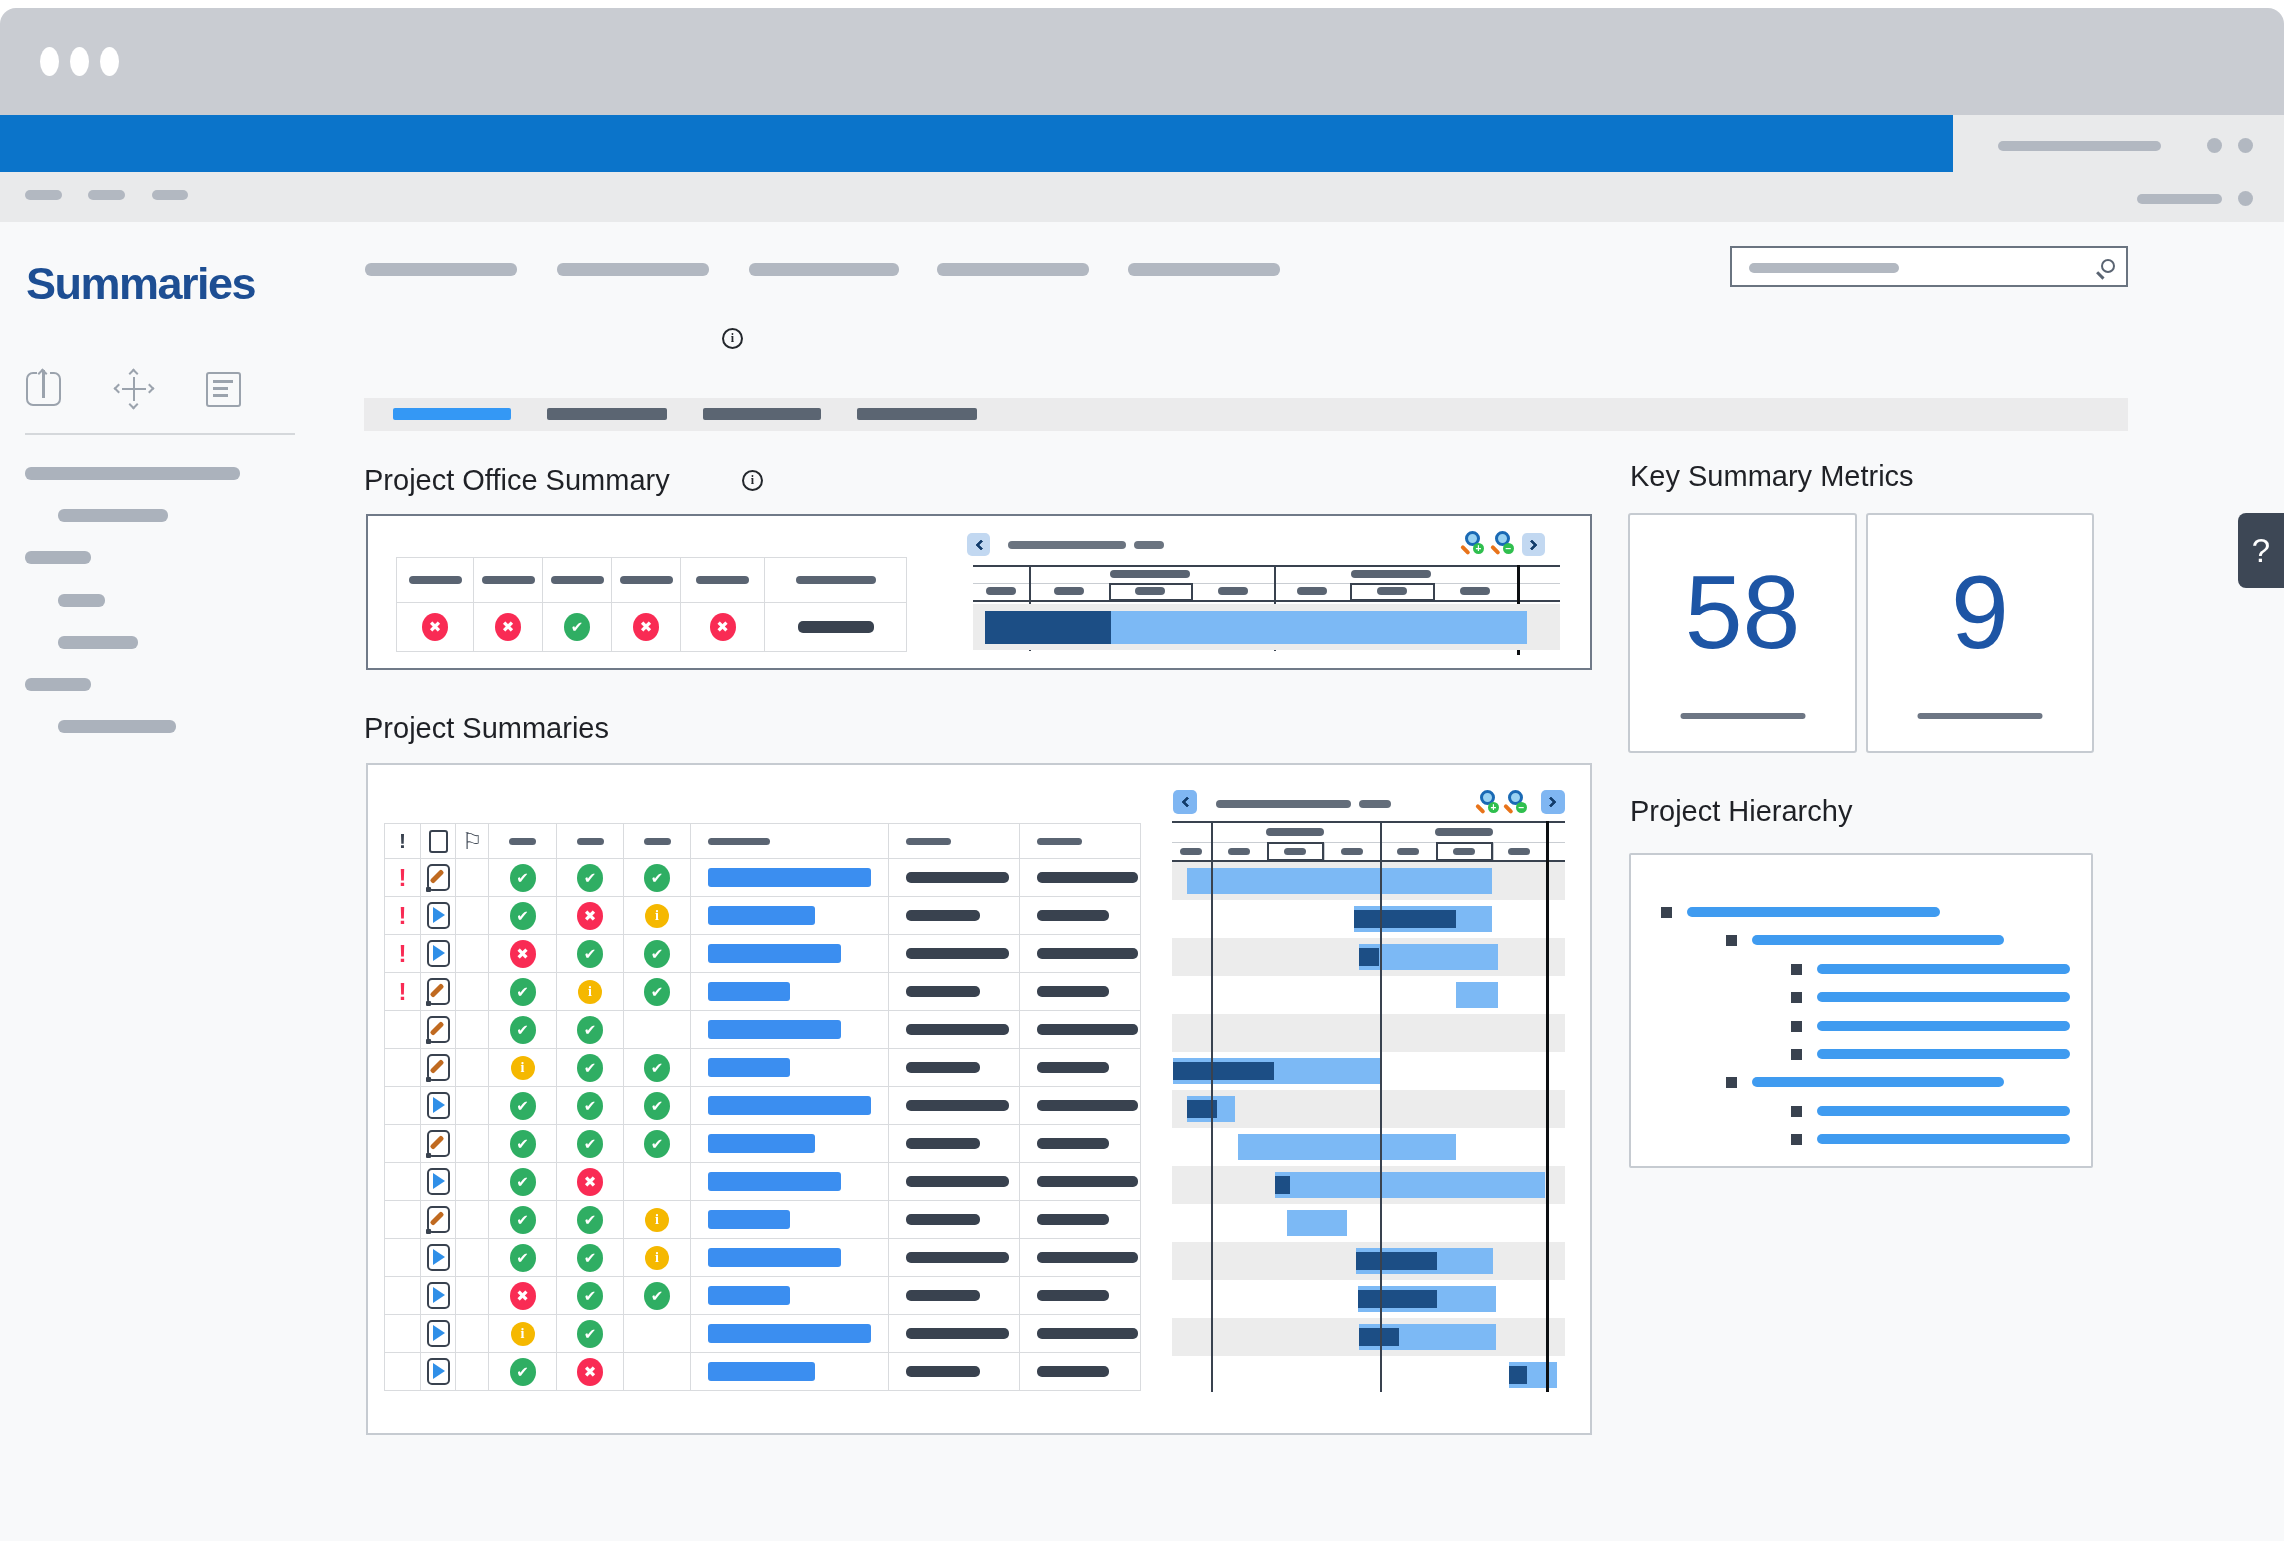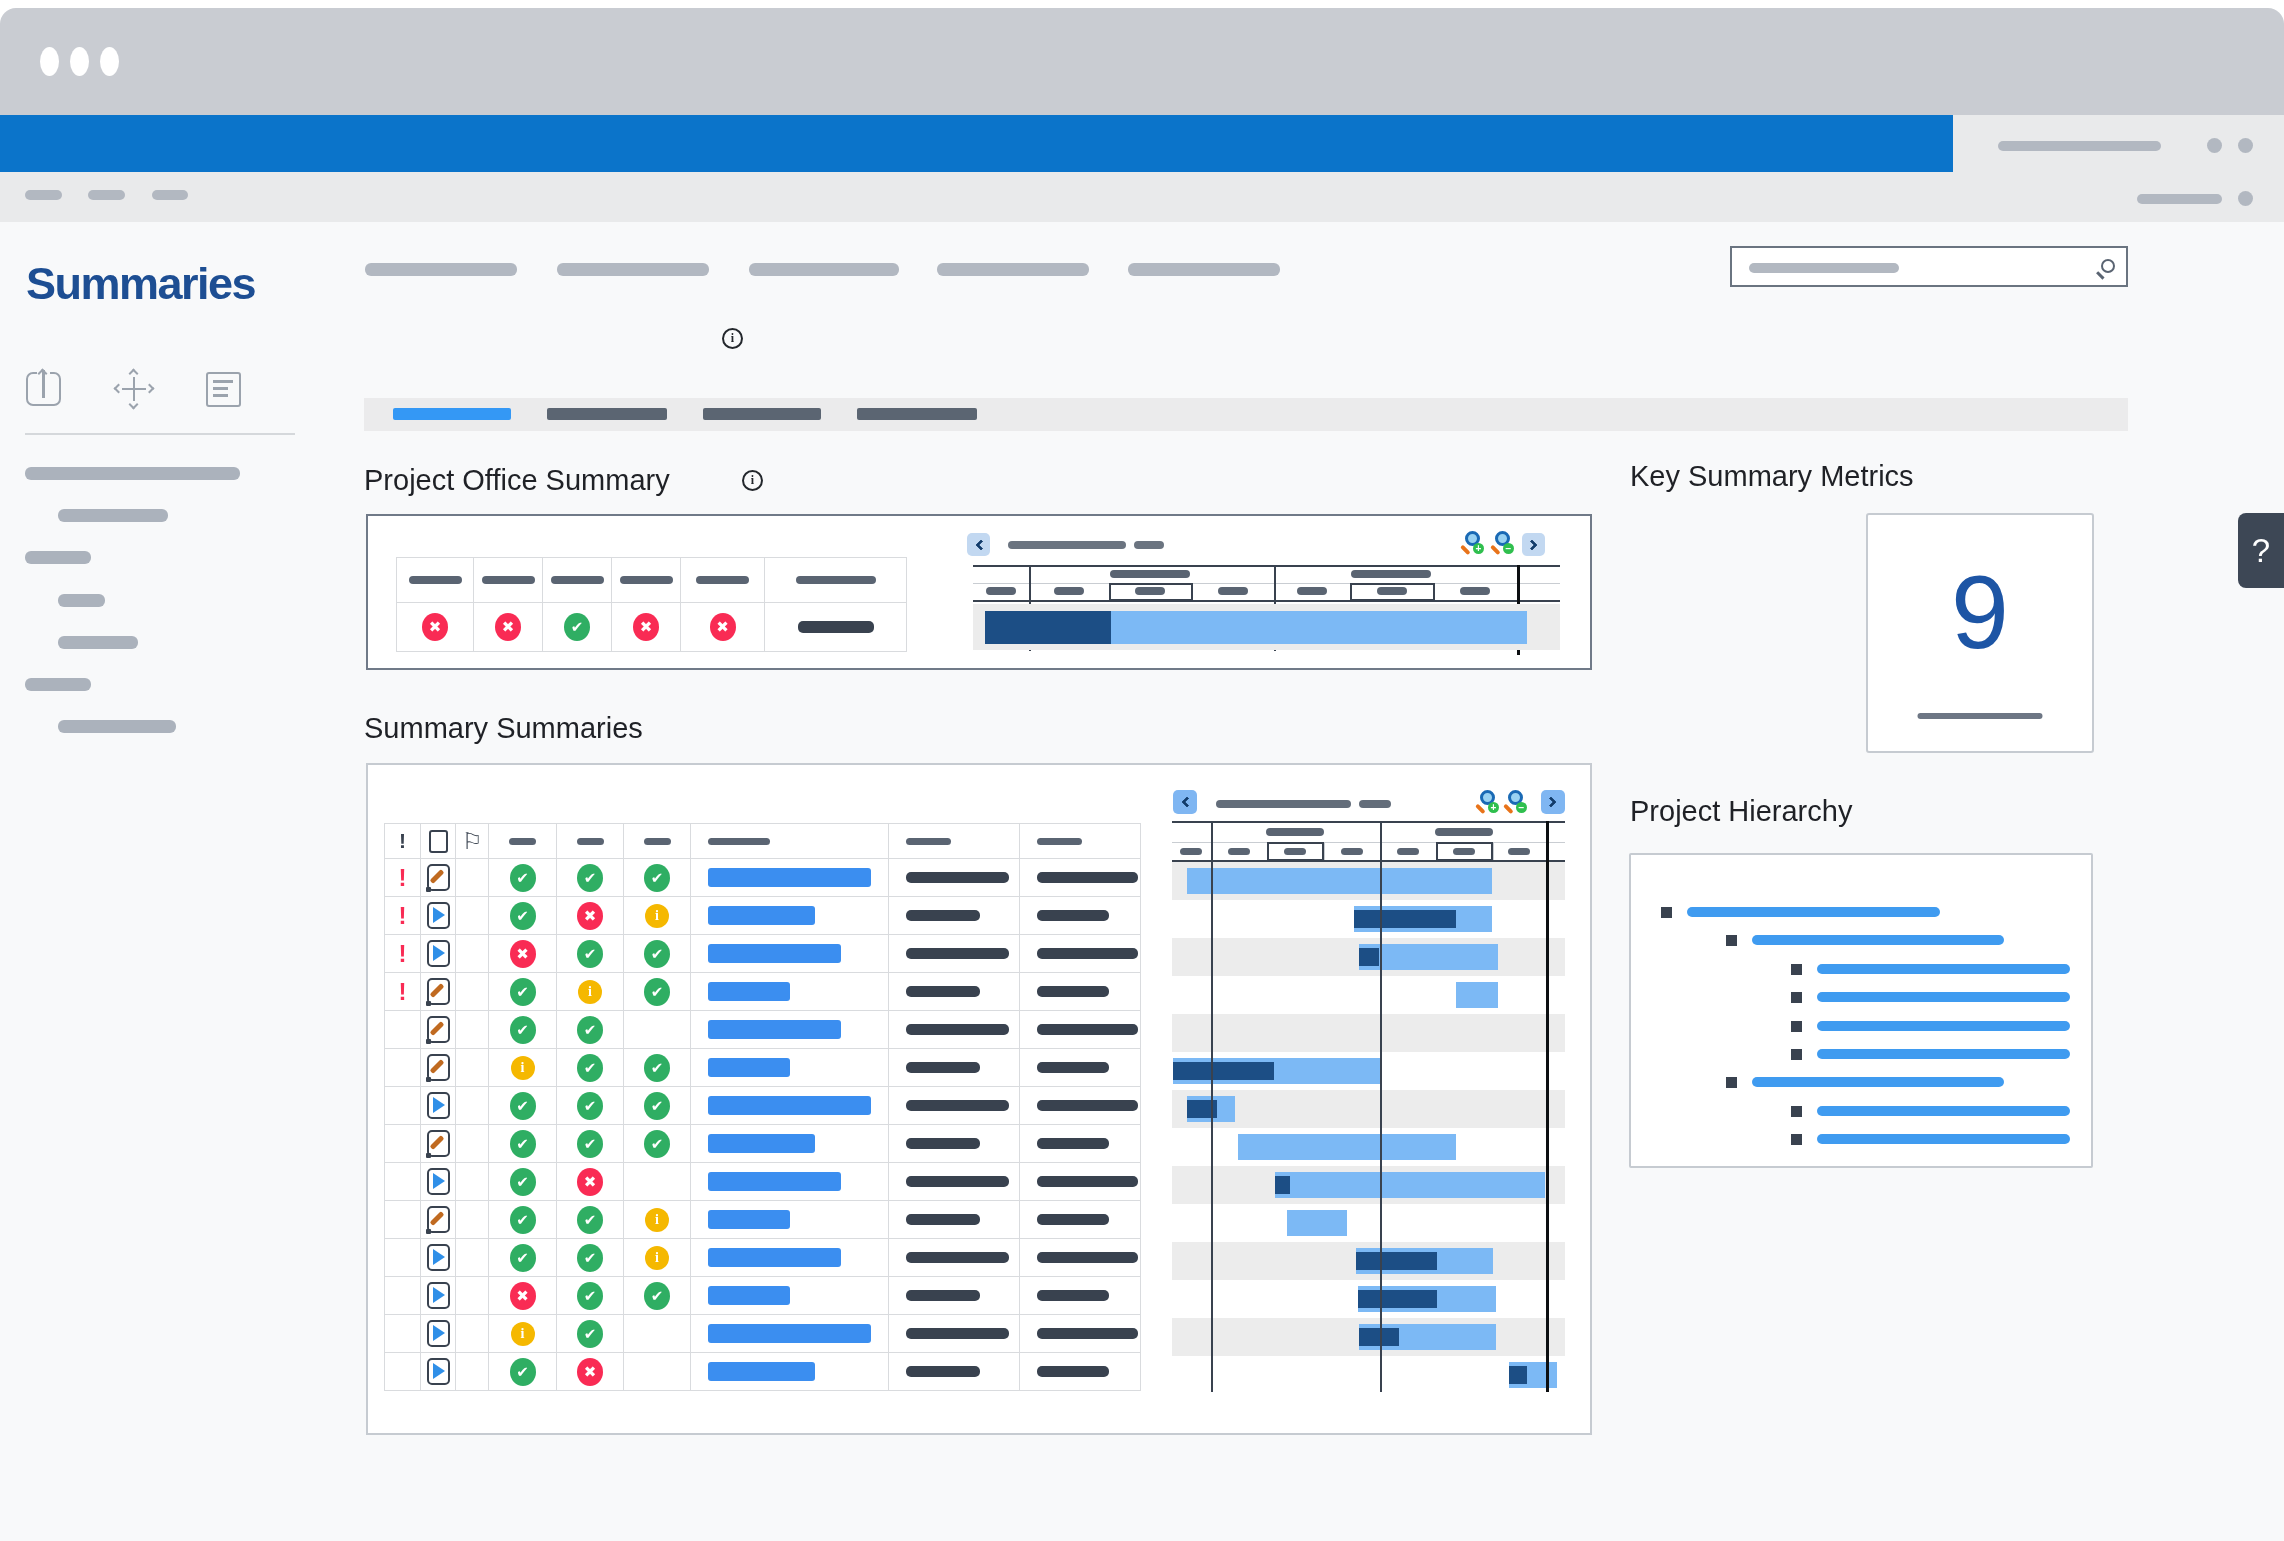--- a/index.html
+++ b/index.html
@@ -268,21 +268,21 @@
   <div class="gbox" style="left:1350px; top:583px; width:85px; height:18px;"></div>
   <div class="gv" style="left:1029px; top:565px; width:2px; height:86px;"></div>
   <div class="gv" style="left:1274px; top:565px; width:2px; height:86px;"></div>
   <div class="gv" style="left:1517px; top:565px; width:3px; height:90px; background:#0c0f12;"></div>
   <div class="gband" style="left:973px; top:604px; width:587px; height:46px; background:#ececec;"></div>
   <div id="g1-bars">
       <div class="gbar-light" style="left: 985px; top: 611px; width: 542px; height: 33px;"></div>
       <div class="gbar-dark" style="left: 985px; top: 611px; width: 126px; height: 33px;"></div>
     </div>
 
-  <div class="section-h" style="left:364px; top:712px;">Summary Summaries</div>
+  <div class="section-h" style="left:364px; top:712px;">Project Summaries</div>
   <div class="panel" id="panel-summaries"></div>
   <div class="wtable" id="t2" style="left:384px; top:823px;">
       <div class="trow">
         <div class="tcell" style="width: 36px; height: 35px;">
           <div class="hdr-excl">!</div>
         </div>
         <div class="tcell" style="width: 35px; height: 35px;">
           <div class="hdr-box"></div>
         </div>
         <div class="tcell" style="width: 33px; height: 35px;">
@@ -768,20 +768,24 @@
       <div class="ghbar" style="left: 1453px; top: 848px; width: 22px; height: 7px;"></div>
       <div class="ghbar" style="left: 1508px; top: 848px; width: 22px; height: 7px;"></div>
     </div>
   <div class="gbox" style="left:1267px; top:842px; width:57px; height:19px;"></div>
   <div class="gbox" style="left:1436px; top:842px; width:57px; height:19px;"></div>
   <div class="gv" style="left:1211px; top:821px; width:2px; height:571px;"></div>
   <div class="gv" style="left:1380px; top:821px; width:2px; height:571px;"></div>
   <div class="gv" style="left:1546px; top:821px; width:3px; height:571px; background:#0c0f12;"></div>
 
   <div class="section-h" style="left:1630px; top:460px;">Key Summary Metrics</div>
+  <div class="metric-card" style="left:1628px; width:229px;">
+    <div class="metric-num">58</div>
+    <div class="metric-ph"></div>
+  </div>
   <div class="metric-card" style="left:1866px; width:228px;">
     <div class="metric-num">9</div>
     <div class="metric-ph"></div>
   </div>
 
   <div class="section-h" style="left:1630px; top:795px;">Project Hierarchy</div>
   <div id="hier-card">
       <div class="hier-sq" style="left: 30px; top: 52px;"></div>
       <div class="hier-line" style="left: 56px; top: 52px; width: 253px;"></div>
       <div class="hier-sq" style="left: 95px; top: 80px;"></div>

